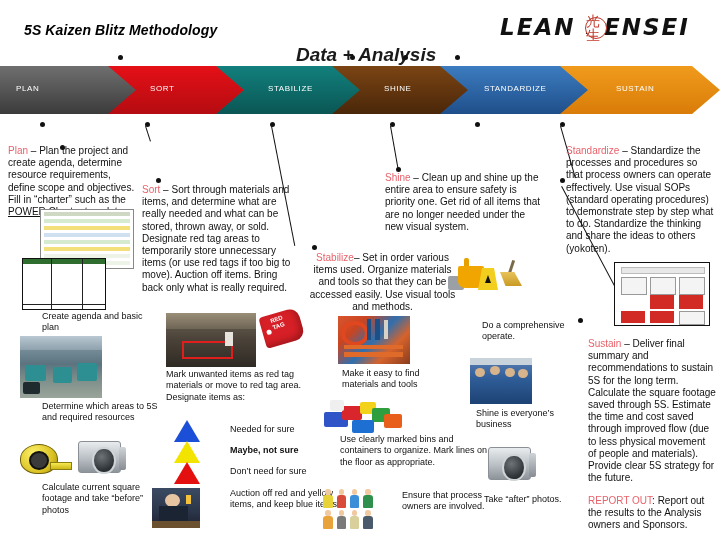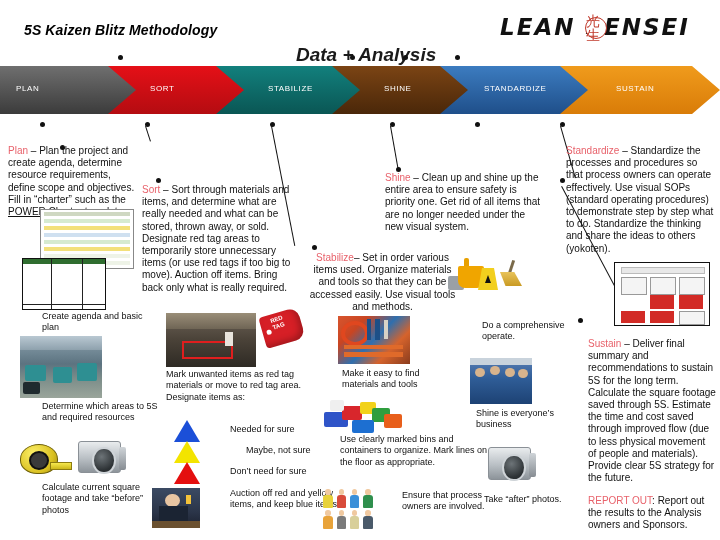--- a/index.html
+++ b/index.html
@@ -282,21 +282,21 @@
       <div>TAG</div>
     </div>
   </div>
 
   <div class="cap" style="left:142px;top:369px;width:150px;">Mark unwanted items as red tag materials or move to red tag area. Designate items as:</div>
 
   <div class="tri" style="left:174px;top:420px;border-left:13px solid transparent;border-right:13px solid transparent;border-bottom:22px solid #1b4fd8;"></div>
   <div class="cap" style="left:206px;top:424px;width:110px;">Needed for sure</div>
 
   <div class="tri" style="left:174px;top:441px;border-left:13px solid transparent;border-right:13px solid transparent;border-bottom:22px solid #f3e400;"></div>
-  <div class="cap" style="left:222px;top:445px;width:110px;">Maybe, not sure</div>
+  <div class="cap" style="left:206px;top:445px;width:110px;font-weight:bold;">Maybe, not sure</div>
 
   <div class="tri" style="left:174px;top:462px;border-left:13px solid transparent;border-right:13px solid transparent;border-bottom:22px solid #e40f0f;"></div>
   <div class="cap" style="left:206px;top:466px;width:110px;">Don’t need for sure</div>
 
   <div class="pic ph-podium" style="left:152px;top:488px;width:48px;height:40px;">
     <div style="position:absolute;left:28%;top:14%;width:30%;height:34%;border-radius:50%;background:#e8c5a2;"></div>
     <div style="position:absolute;left:14%;top:46%;width:62%;height:54%;background:#1b2433;"></div>
     <div style="position:absolute;left:70%;top:18%;width:12%;height:22%;background:#f3c23a;"></div>
     <div style="position:absolute;left:0;top:82%;width:100%;height:18%;background:#6b5130;"></div>
   </div>

